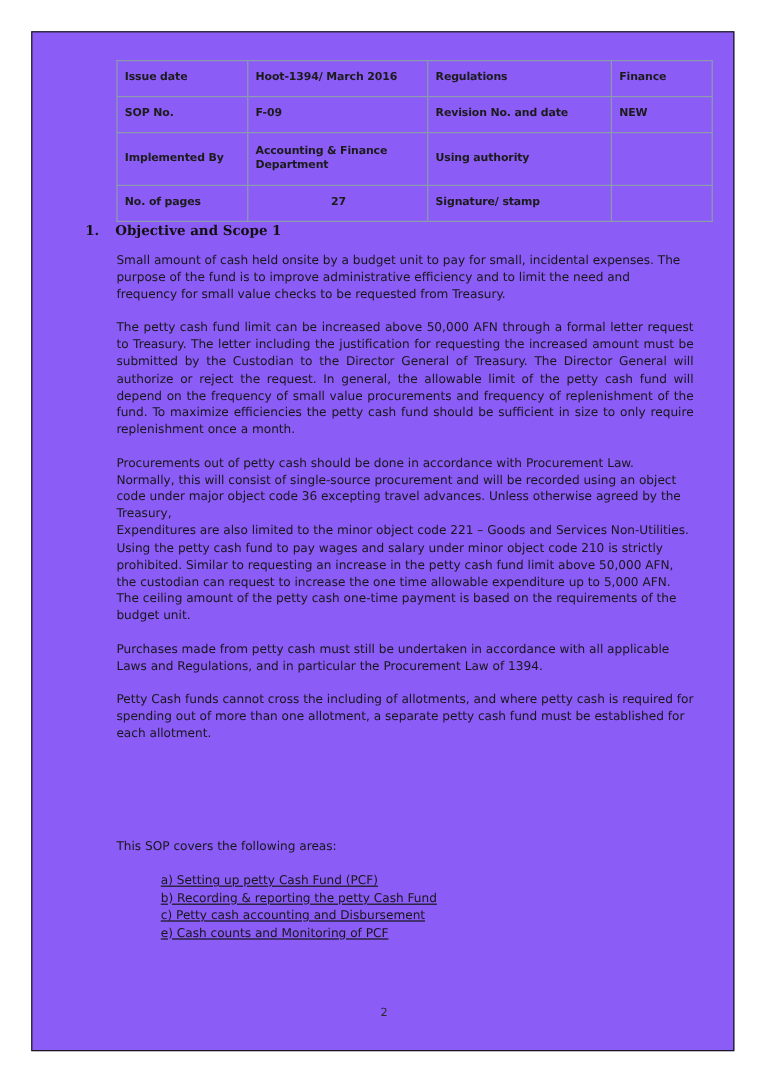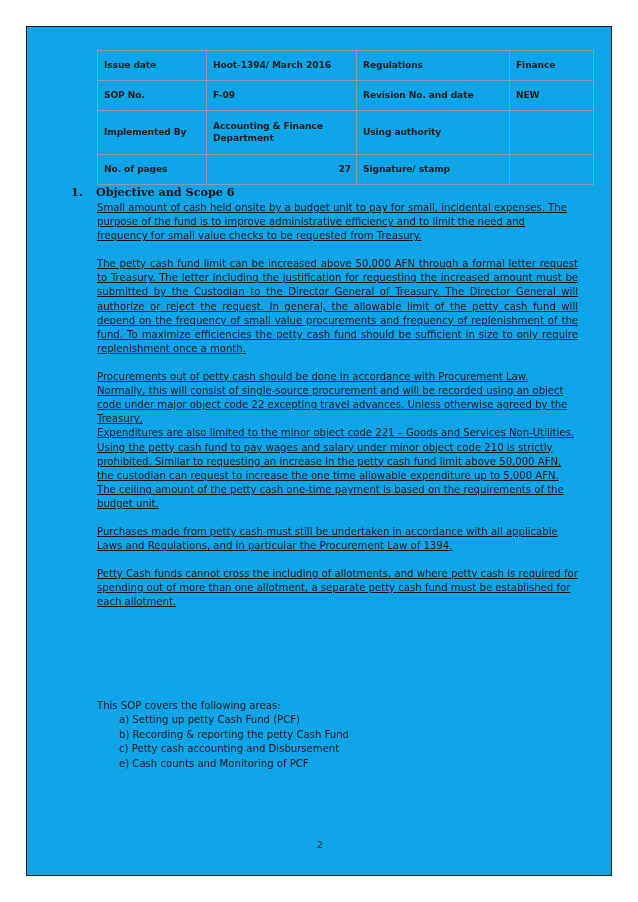--- a/index.html
+++ b/index.html
@@ -18,21 +18,21 @@
 
   
   #page-frame {
     position: absolute;
     left: 26px;
     top: 26px;
     width: 586px;
     height: 850px;
     border: 1.6px solid #1a1a1a;
     box-sizing: border-box;
-    background: #0ea5e9;
+    background: #8b5cf6;
     padding-left: 29px;
   }
 
   
   #header-table {
     position: absolute;
     left: 70px;
     top: 23px;
     width: 448px;
     border-collapse: collapse;
@@ -48,48 +48,47 @@
     line-height: 1.22;
     vertical-align: middle;
     letter-spacing: -0.1px;
   }
   .col-a { width: 97px; }
   .col-b { width: 138px; }
   .col-c { width: 141px; }
   .col-d { width: 72px; }
   .row-tall td { height: 33px; }
   .row-norm td { height: 19px; }
-  .cell-center { text-align: right; }
+  .cell-center { text-align: center; }
 
   #section-heading {
     position: absolute;
     left: 44px;
     top: 158px;
     width: 500px;
     font-family: "DejaVu Serif", serif;
     font-size: 11.2px;
     font-weight: bold;
     color: #111111;
     display: flex;
   }
   #section-heading .num {
     width: 25px;
     flex: 0 0 25px;
   }
 
   #body-blocks {
     position: absolute;
     left: 70px;
-    top: 174px;
+    top: 184px;
     width: 481px;
     font-family: "DejaVu Sans", sans-serif;
     font-size: 10.1px;
     color: #17171a;
     line-height: 14.15px;
-    text-decoration: underline;
   }
   .para {
     margin: 0 0 13.6px 0;
     text-align: left;
   }
   .para.justify {
     text-align: justify;
     text-justify: inter-word;
   }
   .para.tight {
@@ -103,22 +102,23 @@
     top: 672px;
     width: 460px;
     font-family: "DejaVu Sans", sans-serif;
     font-size: 10.1px;
     color: #17171a;
     line-height: 14.4px;
   }
   #list-block .intro { margin: 0 0 0 0; }
   #list-block ul {
     list-style: none;
-    margin: 0;
+    margin: 15px;
     padding: 0 0 0 22px;
+    text-decoration: underline;
   }
   #list-block li { margin: 0; }
 
   
   #page-number {
     position: absolute;
     left: 0;
     top: 812px;
     width: 586px;
     text-align: center;
@@ -156,27 +156,27 @@
         <td class="col-a">No. of pages</td>
         <td class="col-b cell-center">27</td>
         <td class="col-c">Signature/ stamp</td>
         <td class="col-d"></td>
       </tr>
     </tbody>
   </table>
 
   <div id="section-heading">
     <span class="num">1.</span>
-    <span>Objective and Scope 6</span>
+    <span>Objective and Scope 1</span>
   </div>
 
   <div id="body-blocks">
     <p class="para">Small amount of cash held onsite by a budget unit to pay for small, incidental expenses. The purpose of the fund is to improve administrative efficiency and to limit the need and frequency for small value checks to be requested from Treasury.</p>
     <p class="para justify">The petty cash fund limit can be increased above 50,000 AFN through a formal letter request to Treasury. The letter including the justification for requesting the increased amount must be submitted by the Custodian to the Director General of Treasury.  The Director General will authorize or reject the request. In general, the allowable limit of the petty cash fund will depend on the frequency of small value procurements and frequency of replenishment of the fund.  To maximize efficiencies the petty cash fund should be sufficient in size to only require replenishment once a month.</p>
-    <p class="para tight">Procurements out of petty cash should be done in accordance with Procurement Law. Normally, this will consist of single-source procurement and will be recorded using an object code under major object code 22 excepting travel advances.  Unless otherwise agreed by the Treasury,</p>
+    <p class="para tight">Procurements out of petty cash should be done in accordance with Procurement Law. Normally, this will consist of single-source procurement and will be recorded using an object code under major object code 36 excepting travel advances.  Unless otherwise agreed by the Treasury,</p>
     <p class="para">Expenditures are also limited to the minor object code 221 – Goods and Services Non-Utilities.  Using the petty cash fund to pay wages and salary under minor object code 210 is strictly prohibited.  Similar to requesting an increase in the petty cash fund limit above 50,000 AFN, the custodian can request to increase the one time allowable expenditure up to 5,000 AFN.  The ceiling amount of the petty cash one-time payment is based on the requirements of the budget unit.</p>
     <p class="para">Purchases made from petty cash must still be undertaken in accordance with all applicable Laws and Regulations, and in particular the Procurement Law of 1394.</p>
     <p class="para">Petty Cash funds cannot cross the including of allotments, and where petty cash is required for spending out of more than one allotment, a separate petty cash fund must be established for each allotment.</p>
   </div>
 
   <div id="list-block">
     <p class="intro">This SOP covers the following areas:</p>
     <ul>
       <li>a) Setting up petty Cash Fund (PCF)</li>
       <li>b) Recording &amp; reporting the petty Cash Fund</li>

